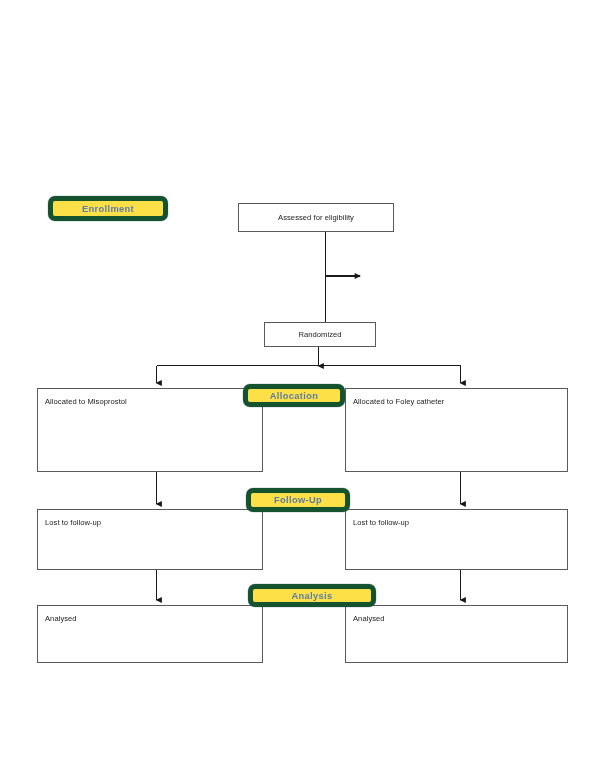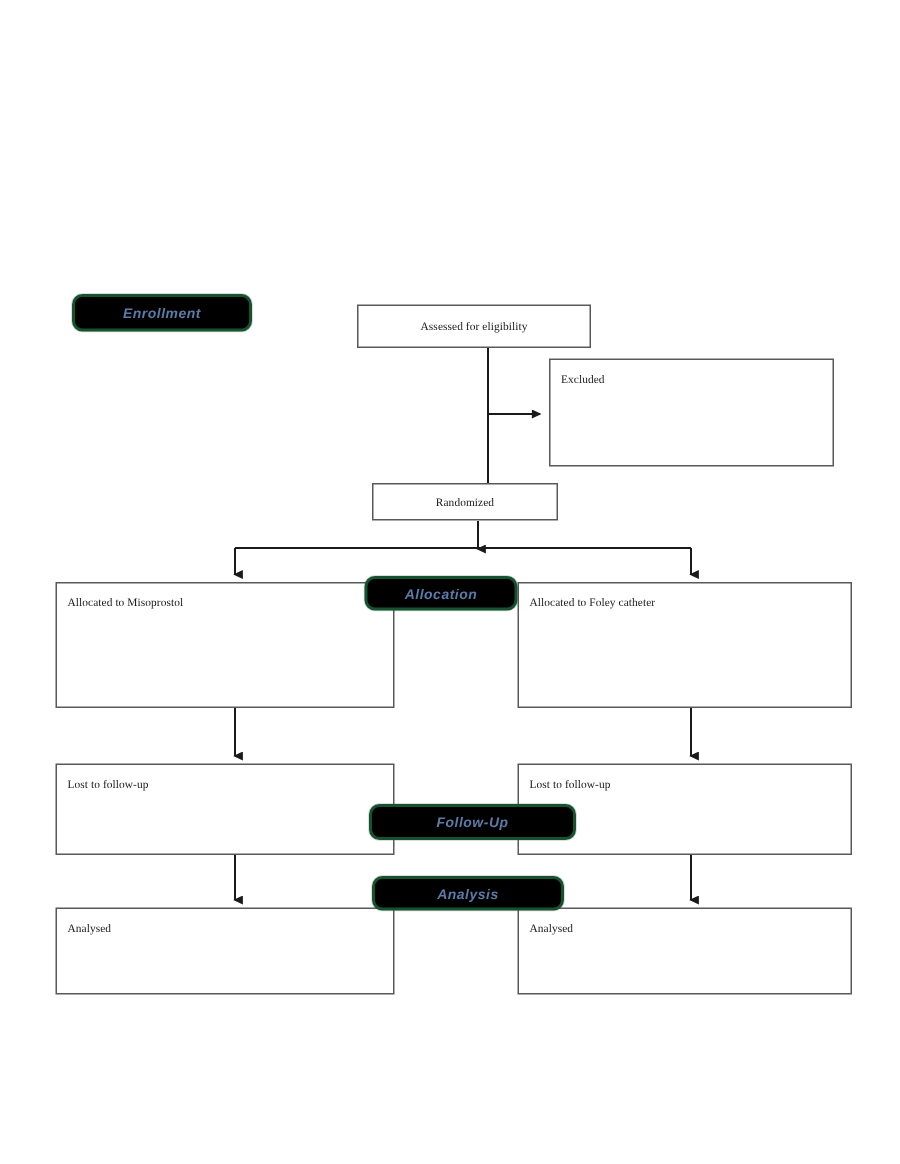--- a/index.html
+++ b/index.html
@@ -27,21 +27,20 @@
     height: 776px;
   }
 
   
   .node {
     position: absolute;
     box-sizing: border-box;
     background: #ffffff;
     border: 1px solid #595959;
     z-index: 3;
-    font-family: Liberation Serif, serif;
   }
   .node-label {
     position: absolute;
     font-size: 7.6px;
     color: #1a1a1a;
     line-height: 1.25;
     letter-spacing: 0.05px;
     white-space: nowrap;
   }
   .node.centered .node-label {
@@ -54,26 +53,25 @@
   .node.topleft .node-label {
     left: 7px;
     top: 8px;
     text-align: left;
   }
 
   
   .stage {
     position: absolute;
     box-sizing: border-box;
-    background: #000000;
-    border: 2px solid #14532d;
+    background: #fde047;
+    border: 5px solid #14532d;
     border-radius: 7px;
     z-index: 9;
     box-shadow: 0 0 0 0.5px rgba(58,74,102,0.25);
-    font-style: italic;
   }
   .stage-label {
     position: absolute;
     left: 0;
     right: 0;
     top: 50%;
     transform: translateY(-50%);
     text-align: center;
     font-size: 9.3px;
     font-weight: bold;
@@ -123,37 +121,34 @@
   </svg>
 
   <div class="stage" style="left:48px; top:196px; width:120px; height:25px;">
     <span class="stage-label">Enrollment</span>
   </div>
 
   <div class="stage" style="left:243px; top:384px; width:102px; height:23px;">
     <span class="stage-label">Allocation</span>
   </div>
 
-  <div class="stage" style="left:246px; top:488px; width:138px; height:24px;margin-top:48px;">
+  <div class="stage" style="left:246px; top:488px; width:104px; height:24px;">
     <span class="stage-label">Follow-Up</span>
   </div>
 
   <div class="stage" style="left:248px; top:584px; width:128px; height:23px;">
     <span class="stage-label">Analysis</span>
   </div>
 
   <div class="node centered" style="left:238px; top:203px; width:156px; height:29px;">
     <span class="node-label">Assessed for eligibility</span>
   </div>
 
-  <div class="node topleft" style="left:366px; top:239px; width:190px; height:72px;">
-    <span class="node-label">Excluded</span>
-  </div>
 
-  <div class="node centered" style="left:248px; top:322px; width:124px; height:25px;">
+  <div class="node centered" style="left:264px; top:322px; width:112px; height:25px;">
     <span class="node-label">Randomized</span>
   </div>
 
   <div class="node topleft" style="left:37px; top:388px; width:226px; height:84px;">
     <span class="node-label">Allocated to Misoprostol</span>
   </div>
 
   <div class="node topleft" style="left:345px; top:388px; width:223px; height:84px;">
     <span class="node-label">Allocated to Foley catheter</span>
   </div>

